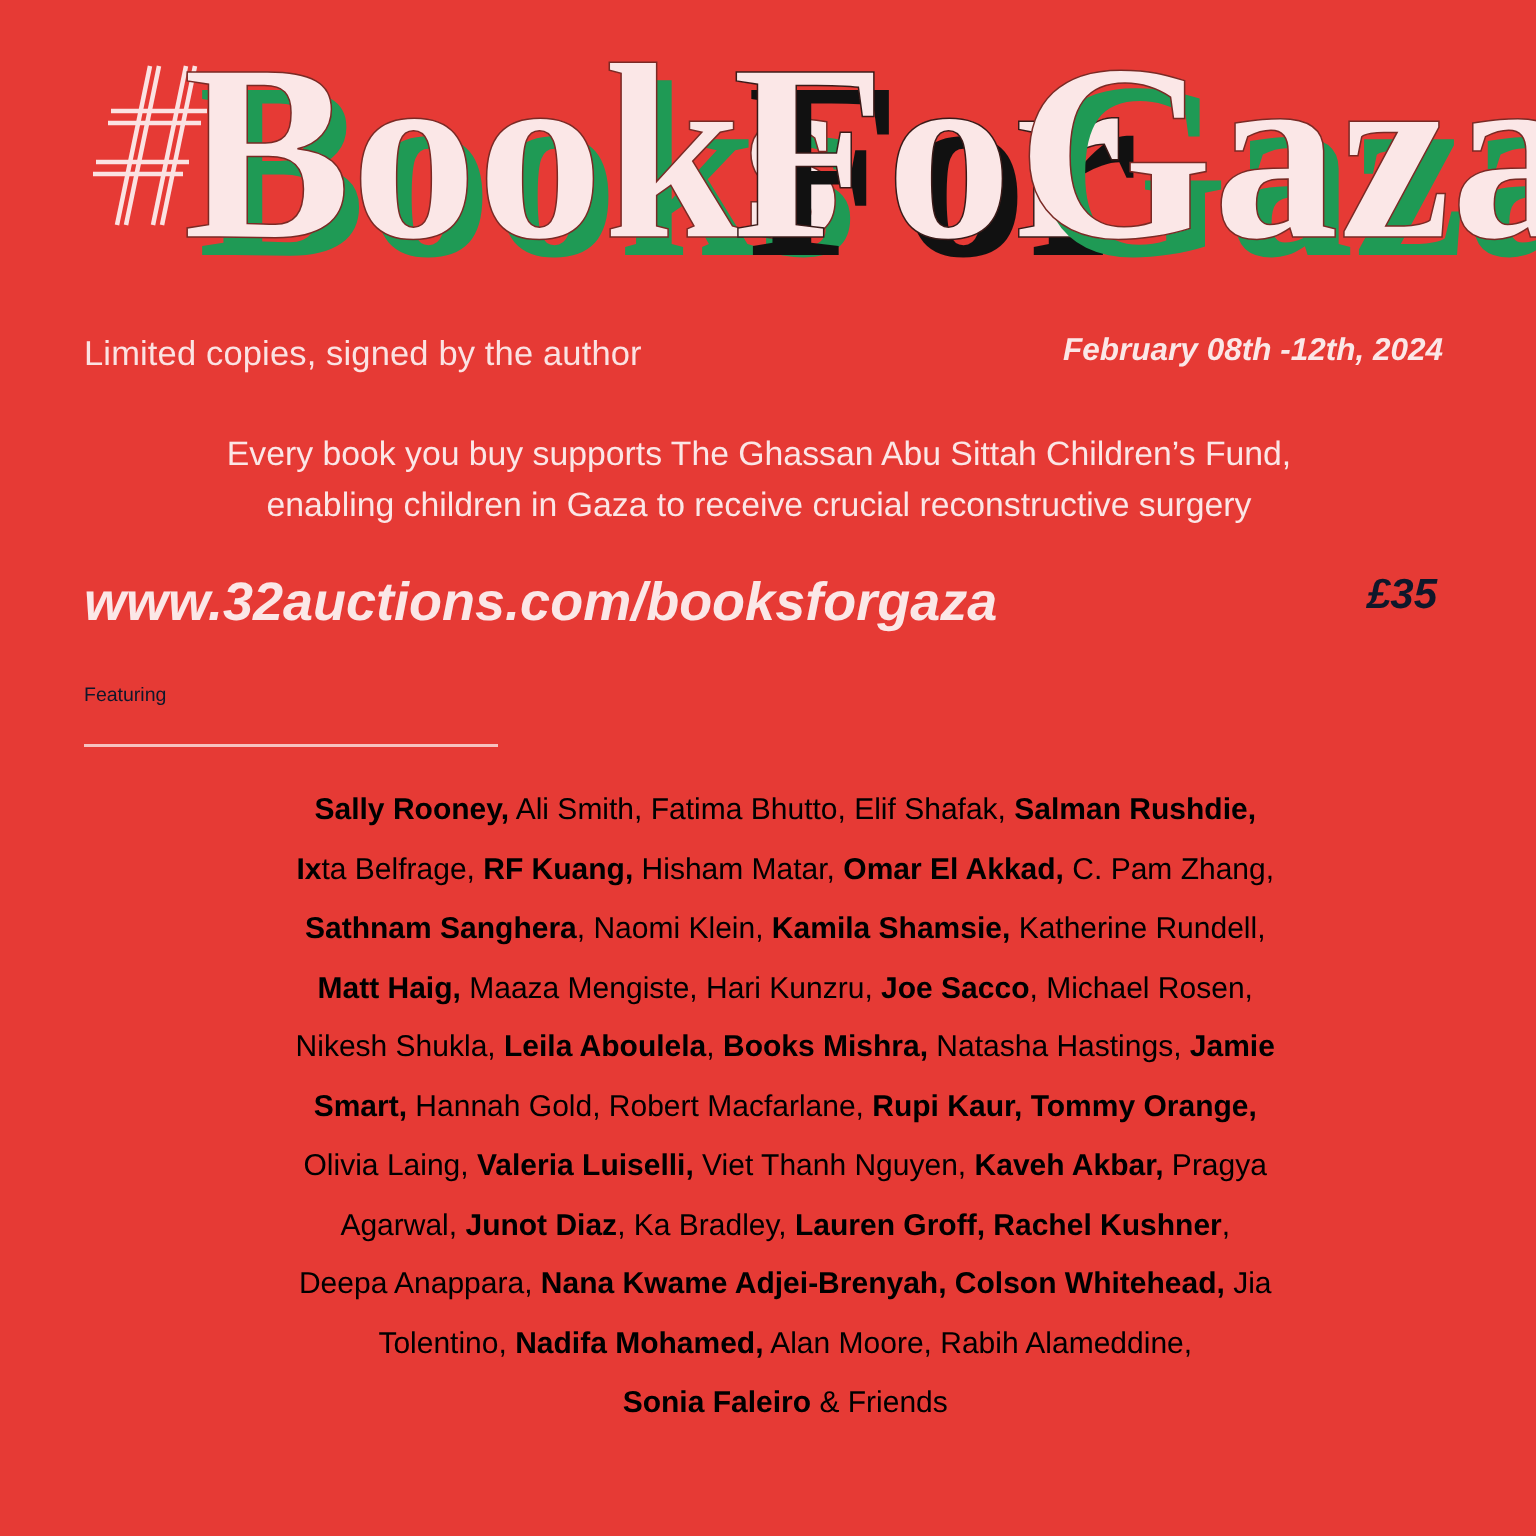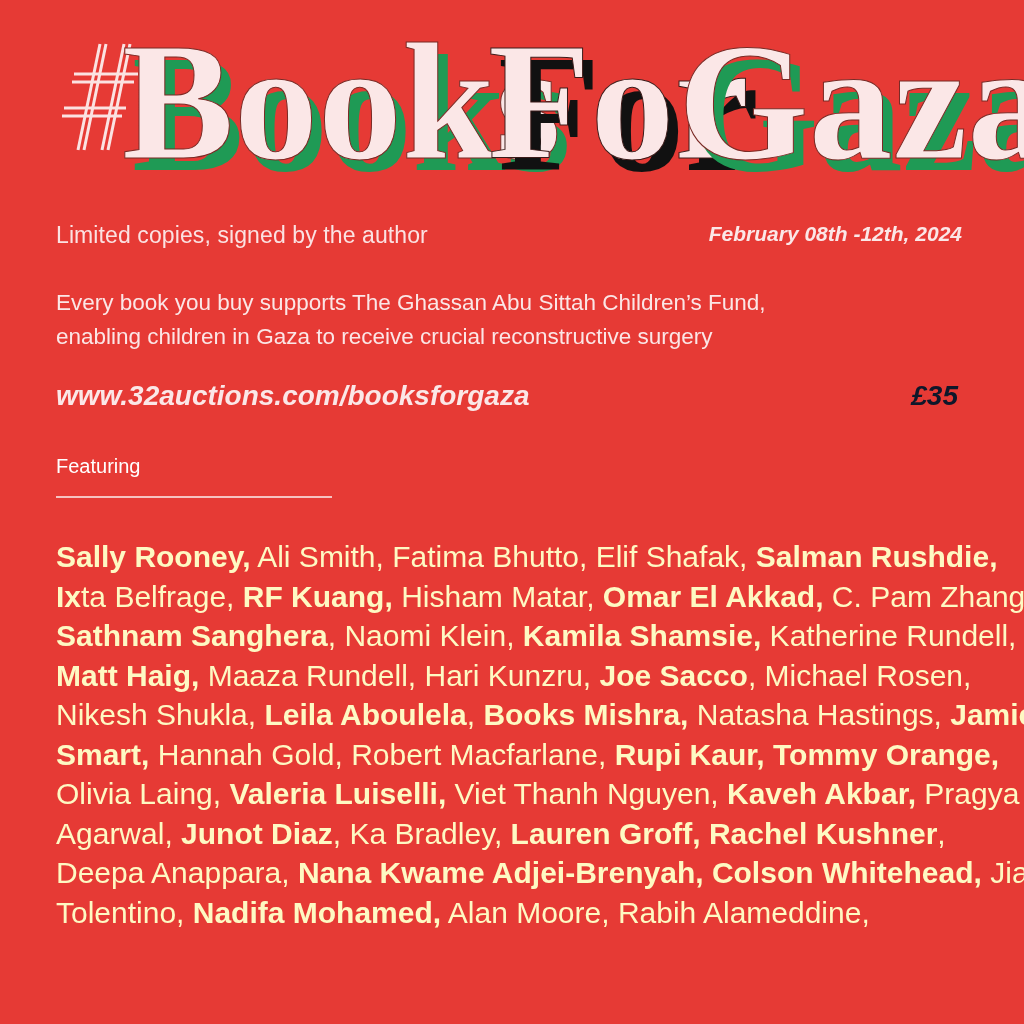--- a/index.html
+++ b/index.html
@@ -27,41 +27,41 @@
   .date {
     position:absolute; right:62px; top:222px;
     font-size:21px; font-weight:bold; font-style:italic; color:#fbe7e7;
   }
   .desc {
     position:absolute; left:56px; top:286px; width:900px;
     font-size:22.5px; line-height:34px; color:#fbe6e6;
   }
   .url {
     position:absolute; left:56px; top:380px;
-    font-size:28px; font-weight:bold; font-style:italic; color:#fbe7e7;
+    font-size:36px; font-weight:bold; font-style:italic; color:#fbe7e7;
   }
   .price {
     position:absolute; right:66px; top:380px;
     font-size:28px; font-weight:bold; font-style:italic; color:#0f172a;
   }
   .featuring {
     position:absolute; left:56px; top:455px;
-    font-size:20px; color:#ffffff;
+    font-size:13px; color:#0f172a;
   }
   .divider {
     position:absolute; left:56px; top:496px; width:276px; height:1.5px;
     background:#f6c2c0;
   }
   .authors {
     position:absolute; left:56px; top:521px; width:935px;
-    font-size:30px; line-height:39.5px; color:#fef9c3;margin-top:16px;
+    font-size:20px; line-height:39.5px; color:#000000;
   }
   .authors .b { font-weight:bold; }
   .authors .r { font-weight:normal; }
-  .line { white-space:nowrap; display:block; }
+  .line { white-space:nowrap; display:block;text-align:center; }
 </style>
 </head>
 <body>
 
 <div class="title">
   <svg viewBox="0 0 920 165">
 
     <g stroke="#fbe2e2" stroke-width="3" fill="none">
       <line x1="42" y1="22" x2="20" y2="128"></line>
       <line x1="48" y1="22" x2="26" y2="128"></line>
@@ -95,20 +95,21 @@
 <div class="url">www.32auctions.com/booksforgaza</div>
 <div class="price">£35</div>
 
 <div class="featuring">Featuring</div>
 <div class="divider"></div>
 
 <div class="authors" id="authors">
     <span class="line"><span class="b">Sally Rooney,</span><span class="r"> Ali Smith, </span><span class="r">Fatima Bhutto,</span><span class="r"> Elif Shafak, </span><span class="b">Salman Rushdie,</span></span>
     <span class="line"><span class="b">Ix</span><span class="r">ta Belfrage, </span><span class="b">RF Kuang,</span><span class="r"> Hisham Matar, </span><span class="b">Omar El Akkad,</span><span class="r"> C. Pam Zhang,</span></span>
     <span class="line"><span class="b">Sathnam Sanghera</span><span class="r">, Naomi Klein, </span><span class="b">Kamila Shamsie,</span><span class="r"> Katherine Rundell,</span></span>
-    <span class="line"><span class="b">Matt Haig,</span><span class="r"> Maaza Rundell, Hari Kunzru, </span><span class="b">Joe Sacco</span><span class="r">, Michael Rosen,</span></span>
+    <span class="line"><span class="b">Matt Haig,</span><span class="r"> Maaza Mengiste, Hari Kunzru, </span><span class="b">Joe Sacco</span><span class="r">, Michael Rosen,</span></span>
     <span class="line"><span class="r">Nikesh Shukla, </span><span class="b">Leila Aboulela</span><span class="r">, </span><span class="b">Books Mishra,</span><span class="r"> Natasha Hastings, </span><span class="b">Jamie</span></span>
     <span class="line"><span class="b">Smart,</span><span class="r"> Hannah Gold, Robert Macfarlane, </span><span class="b">Rupi Kaur, Tommy Orange,</span></span>
     <span class="line"><span class="r">Olivia Laing, </span><span class="b">Valeria Luiselli,</span><span class="r"> Viet Thanh Nguyen, </span><span class="b">Kaveh Akbar,</span><span class="r"> Pragya</span></span>
     <span class="line"><span class="r">Agarwal, </span><span class="b">Junot Diaz</span><span class="r">, Ka Bradley, </span><span class="b">Lauren Groff, Rachel Kushner</span><span class="r">,</span></span>
     <span class="line"><span class="r">Deepa Anappara, </span><span class="b">Nana Kwame Adjei-Brenyah, Colson Whitehead,</span><span class="r"> Jia</span></span>
     <span class="line"><span class="r">Tolentino, </span><span class="b">Nadifa Mohamed,</span><span class="r"> Alan Moore, Rabih Alameddine,</span></span>
+    <span class="line"><span class="b">Sonia Faleiro</span><span class="r"> &amp; Friends</span></span>
   </div>
 
 </body></html>

